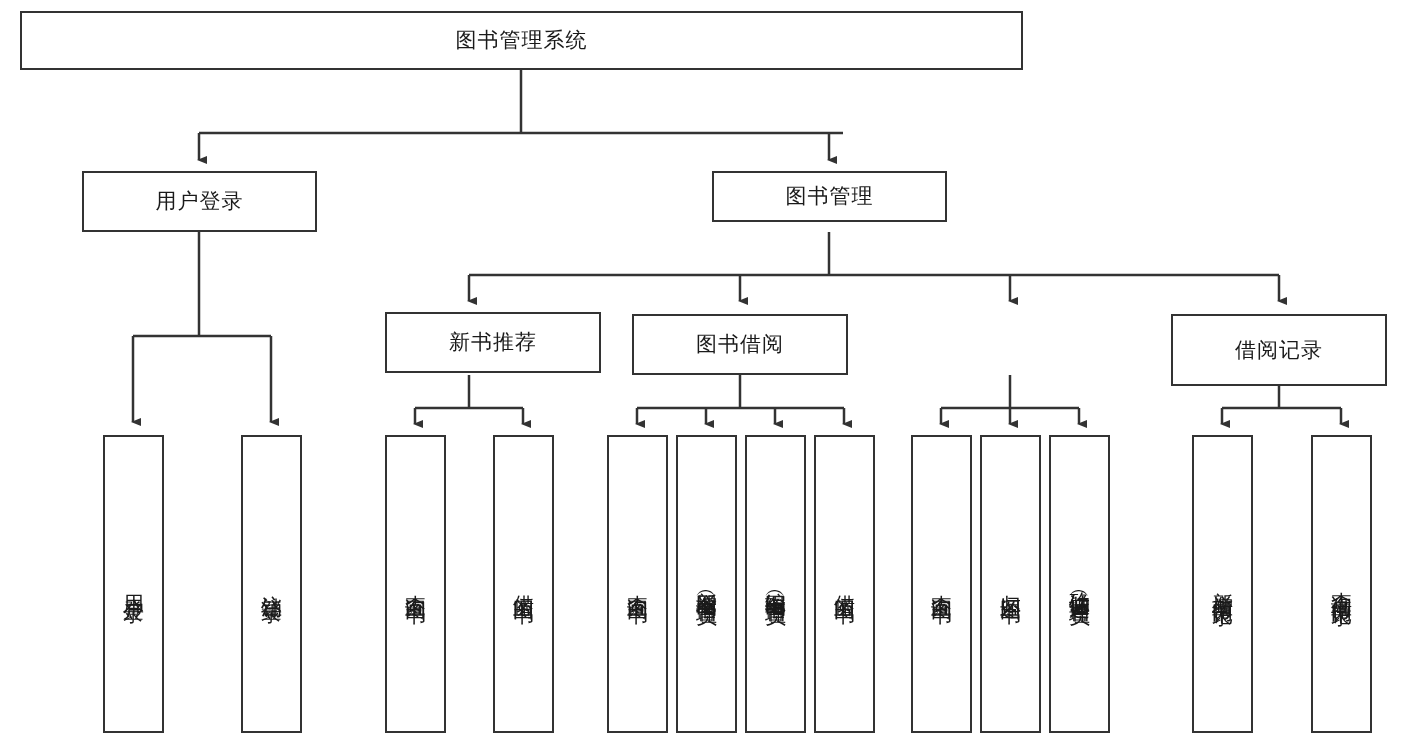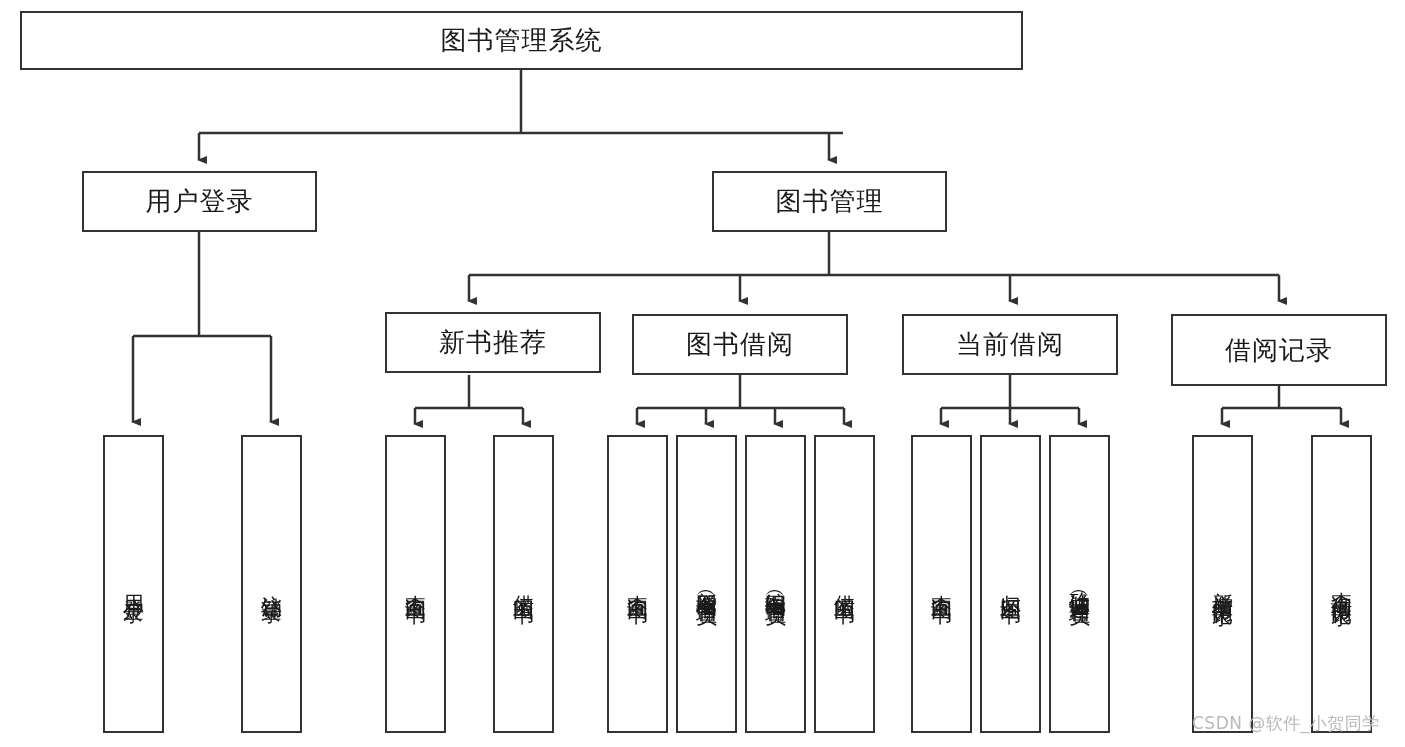--- a/index.html
+++ b/index.html
@@ -18,21 +18,21 @@
     position:absolute;
     box-sizing:border-box;
     border:2.5px solid #333333;
     background:#ffffff;
     display:flex;
     align-items:center;
     justify-content:center;
     color:#1a1a1a;
   }
   .node .lbl{
-    font-size:26px;
+    font-size:21px;
     line-height:1.25;
     letter-spacing:1px;
     white-space:nowrap;
     color:#1a1a1a;
   }
   
   .node.vert{
     align-items:center;
     justify-content:center;
     padding:6px 0;
@@ -116,32 +116,29 @@
     </g>
   </svg>
 
   <div class="node" style="left:20px;top:11px;width:1003px;height:59px;">
     <span class="lbl">图书管理系统</span>
   </div>
 
   <div class="node" style="left:82px;top:171px;width:235px;height:61px;">
     <span class="lbl">用户登录</span>
   </div>
-  <div class="node" style="left:712px;top:171px;width:235px;height:61px;">
+  <div class="node" style="left:712px;top:171px;width:235px;height:51px;">
     <span class="lbl">图书管理</span>
   </div>
 
   <div class="node" style="left:361px;top:312px;width:216px;height:61px;margin-left:24px;">
     <span class="lbl">新书推荐</span>
   </div>
   <div class="node" style="left:632px;top:314px;width:216px;height:61px;text-align:right;">
     <span class="lbl">图书借阅</span>
-  </div>
-  <div class="node" style="left:902px;top:314px;width:216px;height:61px;">
-    <span class="lbl">当前借阅</span>
   </div>
   <div class="node" style="left:1171px;top:314px;width:216px;height:72px;">
     <span class="lbl">借阅记录</span>
   </div>
 
   <div class="node vert" style="left:103px;top:435px;width:61px;height:298px;">
     <span class="lbl">用户登录</span>
   </div>
   <div class="node vert" style="left:241px;top:435px;width:61px;height:298px;">
     <span class="lbl">注销登录</span>
@@ -177,15 +174,14 @@
     <span class="lbl">确认归还（管理员）</span>
   </div>
 
   <div class="node vert" style="left:1192px;top:435px;width:61px;height:298px;">
     <span class="lbl">新增借阅记录</span>
   </div>
   <div class="node vert" style="left:1311px;top:435px;width:61px;height:298px;">
     <span class="lbl">查询借阅记录</span>
   </div>
 
-  <div class="watermark">CSDN @软件_小贺同学</div>
 
 </div>
 
 </body></html>

